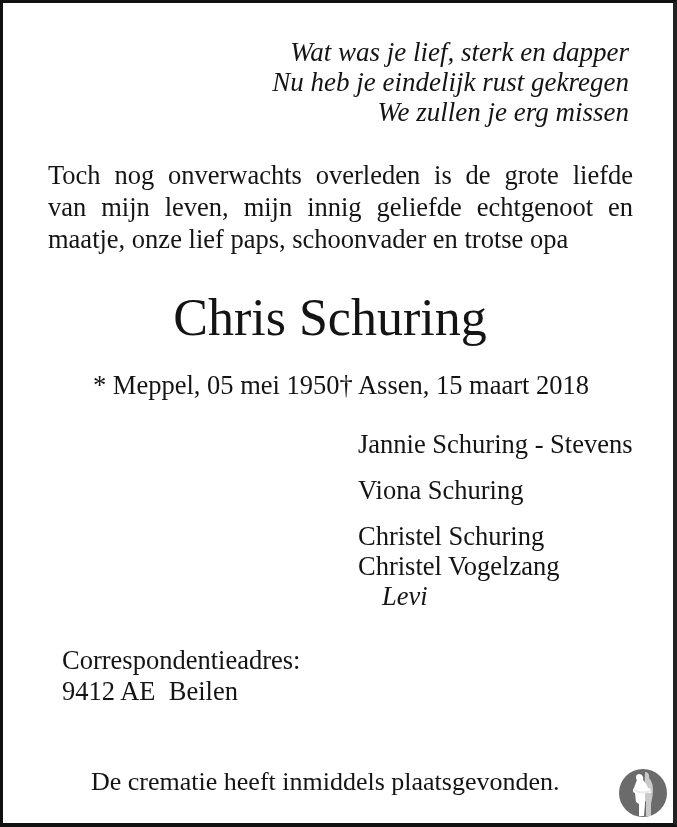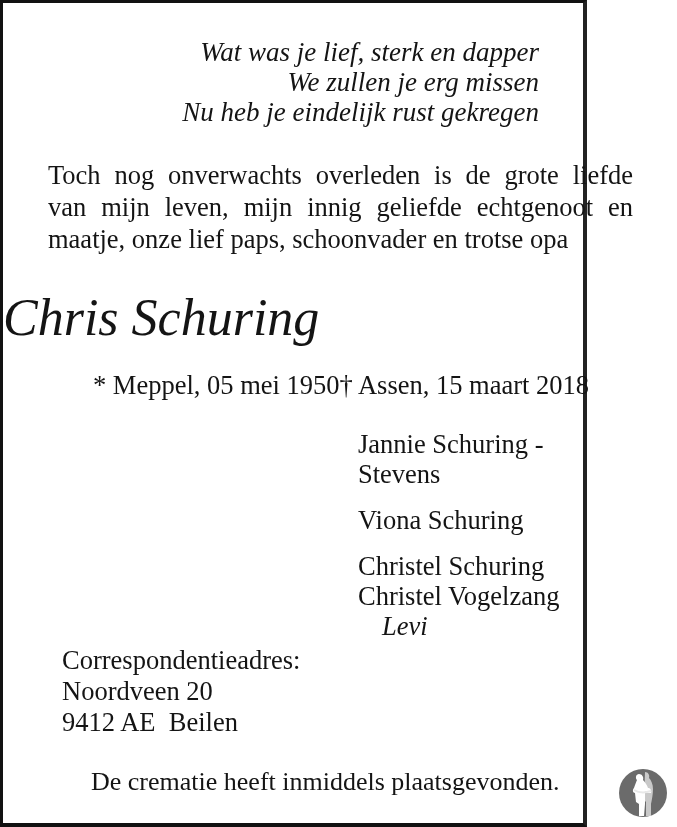--- a/index.html
+++ b/index.html
@@ -1,19 +1,19 @@
 <!DOCTYPE html>
 <html><head>
   <meta charset="utf-8">
   <style>
     html, body { margin: 0; padding: 0; background: #ffffff; }
     body { width: 677px; height: 827px; overflow: hidden; }
     .card {
       position: absolute; left: 0; top: 0;
-      width: 587px; height: 827px;
+      width: 677px; height: 827px;
       box-sizing: border-box;
       border-top: 3px solid #111;
       border-left: 3px solid #111;
       border-right: 4px solid #222;
       border-bottom: 4px solid #111;
       background: #fff;
       font-family: "DejaVu Serif", "Liberation Serif", serif;
       color: #141414;
     }
     .poem {
@@ -25,23 +25,23 @@
     .intro {
       position: absolute; left: 45px; top: 156px; width: 585px;
       font-family: "Liberation Serif", "DejaVu Serif", serif;
       font-size: 26.5px; line-height: 32px;
       text-align: justify; text-align-last: left;
     }
     .intro .line { display: block; text-align: justify; text-align-last: justify; }
     .intro .line.last { text-align-last: left; }
     .name {
       position: absolute; left: 0; right: 16px; top: 285px;
-      text-align: left;
+      text-align: center;
       font-family: "Liberation Serif", "DejaVu Serif", serif;
-      font-size: 52px; line-height: 60px; font-style: italic;
+      font-size: 52px; line-height: 60px;
     }
     .dates {
       position: absolute; left: 45px; width: 586px; top: 366px;
       display: flex; justify-content: center;
       font-family: "Liberation Serif", "DejaVu Serif", serif;
       font-size: 26.5px; line-height: 32px;
     }
     .family {
       position: absolute; left: 307px; top: 426px;
       font-family: "Liberation Serif", "DejaVu Serif", serif;
@@ -66,22 +66,22 @@
       width: 52px; height: 52px;
     }
   </style>
 </head>
 <body>
 
 <div class="card">
 
   <div class="poem">
     <div>Wat was je lief, sterk en dapper</div>
+    <div>Nu heb je eindelijk rust gekregen</div>
     <div>We zullen je erg missen</div>
-    <div>Nu heb je eindelijk rust gekregen</div>
   </div>
 
   <div class="intro">
     <span class="line">Toch nog onverwachts overleden is de grote liefde</span>
     <span class="line">van mijn leven, mijn innig geliefde echtgenoot en</span>
     <span class="line last">maatje, onze lief paps, schoonvader en trotse opa</span>
   </div>
 
   <div class="name">Chris Schuring</div>
 
@@ -93,21 +93,20 @@
   <div class="family">
     <span class="row">Jannie Schuring - Stevens</span>
     <span class="row gap">Viona Schuring</span>
     <span class="row gap">Christel Schuring</span>
     <span class="row">Christel Vogelzang</span>
     <span class="row grandchild">Levi</span>
   </div>
 
   <div class="address">
     <span class="row">Correspondentieadres:</span>
-    <span class="row">Noordveen 20</span>
     <span class="row">9412 AE  Beilen</span>
   </div>
 
   <div class="closing">De crematie heeft inmiddels plaatsgevonden.</div>
 
   <div class="logo">
     <svg width="52" height="52" viewBox="0 0 52 52">
       <circle cx="26" cy="27" r="24" fill="#6b6b6b"></circle>
 
       <path d="M28 6 C31 6 33 9 32 12 C34 14 36 18 36 23 C36 28 35 33 34 38 L34 50 L29 50 L29 36 L27 34 Z" fill="#c9c9c9"></path>

